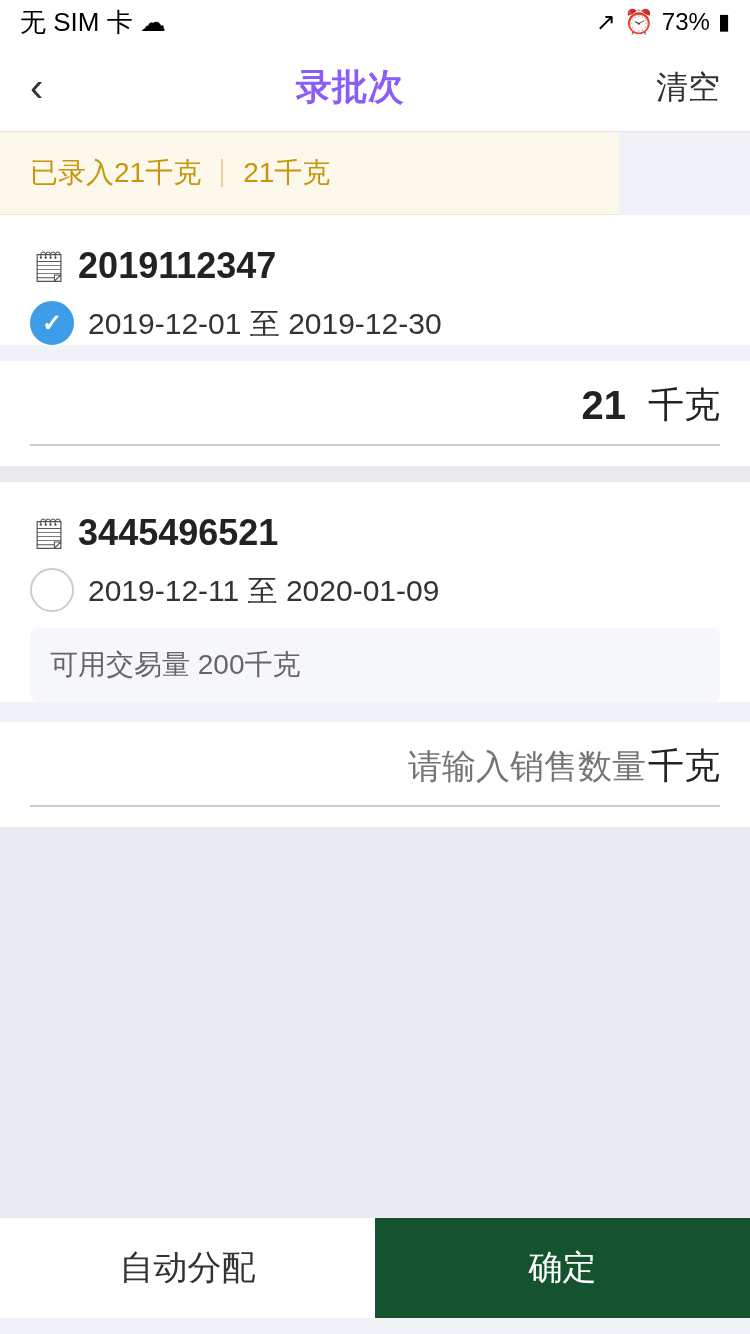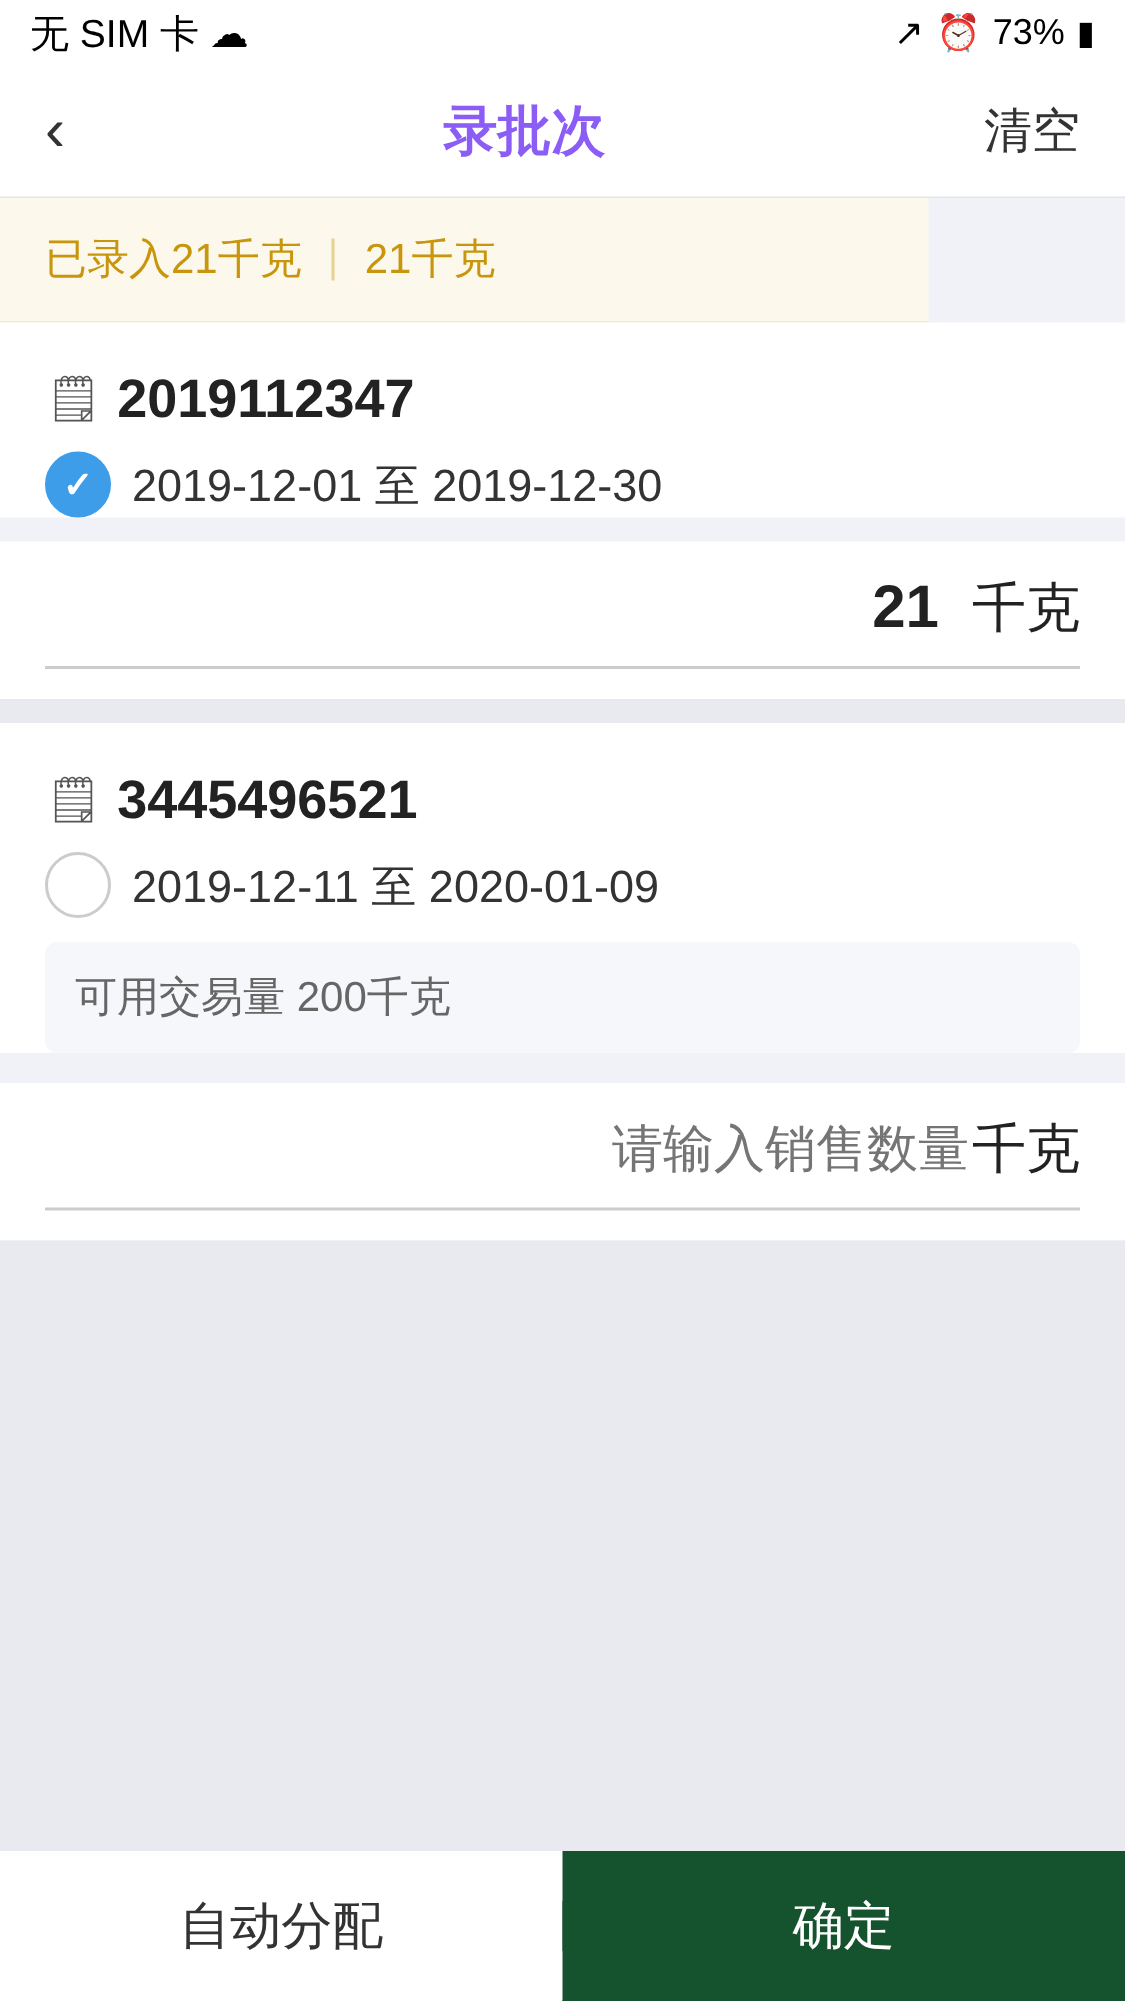--- a/index.html
+++ b/index.html
@@ -207,21 +207,21 @@
       flex: 1;
       min-height: 420px;
     }
 
     
     .bottom-bar {
       width: 750px;
       height: 100px;
       display: flex;
       position: fixed;
-      bottom: 0;
+      bottom: 16px;
       left: 0;
     }
     .btn-auto {
       flex: 1;
       background: #fff;
       border: none;
       font-size: 34px;
       color: #333;
       font-weight: 500;
       cursor: pointer;

